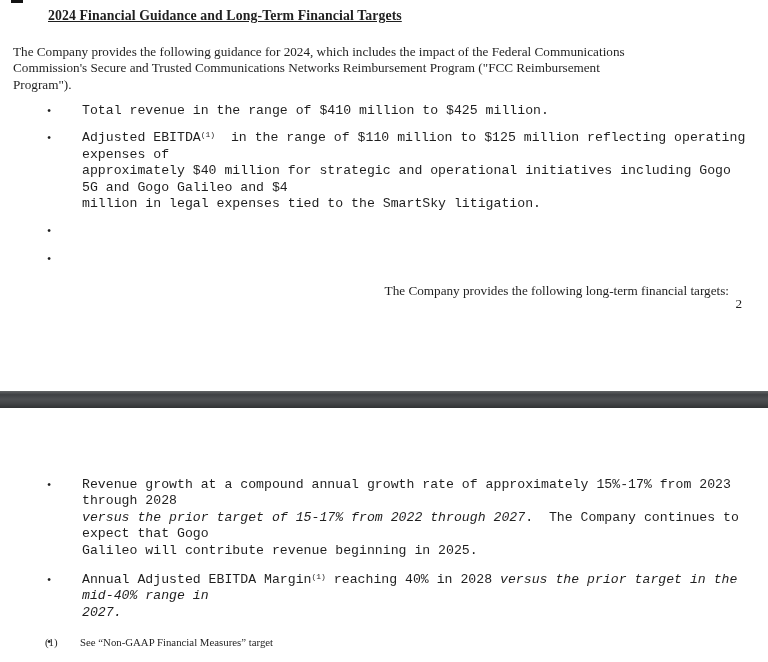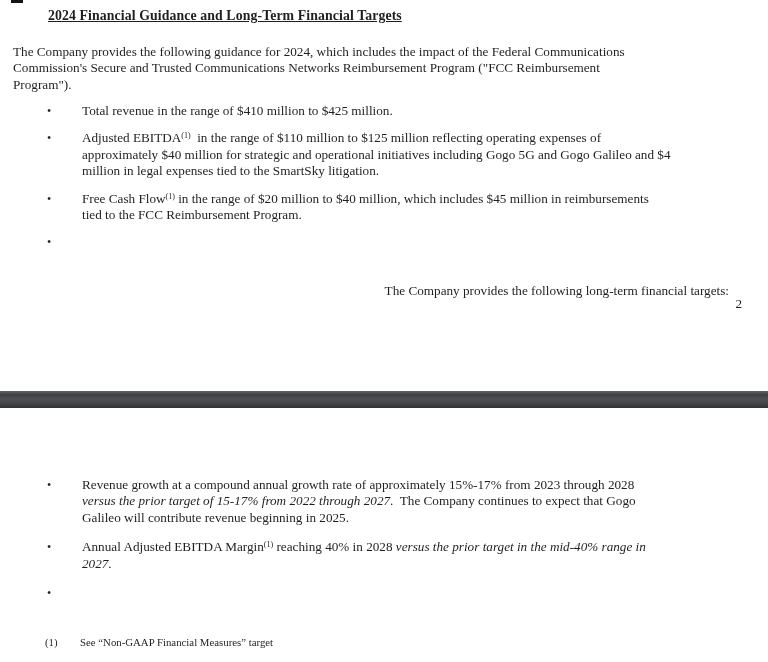--- a/index.html
+++ b/index.html
@@ -28,21 +28,21 @@
   }
 
   .intro-para { position: absolute; top: 44px; left: 13px; width: 716px; }
 
   .bullet-list { position: absolute; left: 0; width: 766px; }
   .bullet-list.page1 { top: 103px; }
   .bullet-list.page2 { top: 477px; }
   .bullet-item { display: flex; padding-left: 47px; margin-bottom: 11px; }
   .bullet-list.page2 .bullet-item { margin-bottom: 13px; }
   .bullet-marker { flex: none; width: 35px; font-size: 12px; }
-  .bullet-text { flex: none; width: 672px; }
+  .bullet-text { flex: none; width: 672px; font-family: Liberation Mono, monospace; }
 
   .closing-para { position: absolute; top: 283px; left: 13px; width: 716px; text-align: right; }
 
   .page-number { position: absolute; top: 296px; right: 26px; font-size: 13.2px; }
 
   .page-break-bar {
     position: absolute; top: 391px; left: 0;
     width: 768px; height: 17px;
     background: linear-gradient(180deg, #626466 0%, #3e4043 22%, #4e5053 48%, #434547 72%, #303234 100%);
   }
@@ -70,22 +70,20 @@
     <span class="bullet-text rich">Total revenue in the range of $410 million to $425 million.</span>
   </div>
   <div class="bullet-item">
     <span class="bullet-marker">•</span>
     <span class="bullet-text rich">Adjusted EBITDA<sup>(1)</sup>  in the range of $110 million to $125 million reflecting operating expenses of
 approximately $40 million for strategic and operational initiatives including Gogo 5G and Gogo Galileo and $4
 million in legal expenses tied to the SmartSky litigation.</span>
   </div>
   <div class="bullet-item">
     <span class="bullet-marker">•</span>
-    <span class="bullet-text rich">Free Cash Flow<sup>(1)</sup> in the range of $20 million to $40 million, which includes $45 million in reimbursements
-tied to the FCC Reimbursement Program.</span>
   </div>
   <div class="bullet-item">
     <span class="bullet-marker">•</span>
   </div>
 </div>
 
 <p class="closing-para doc-text">The Company provides the following long-term financial targets:</p>
 
 <div class="page-number">2</div>
 

